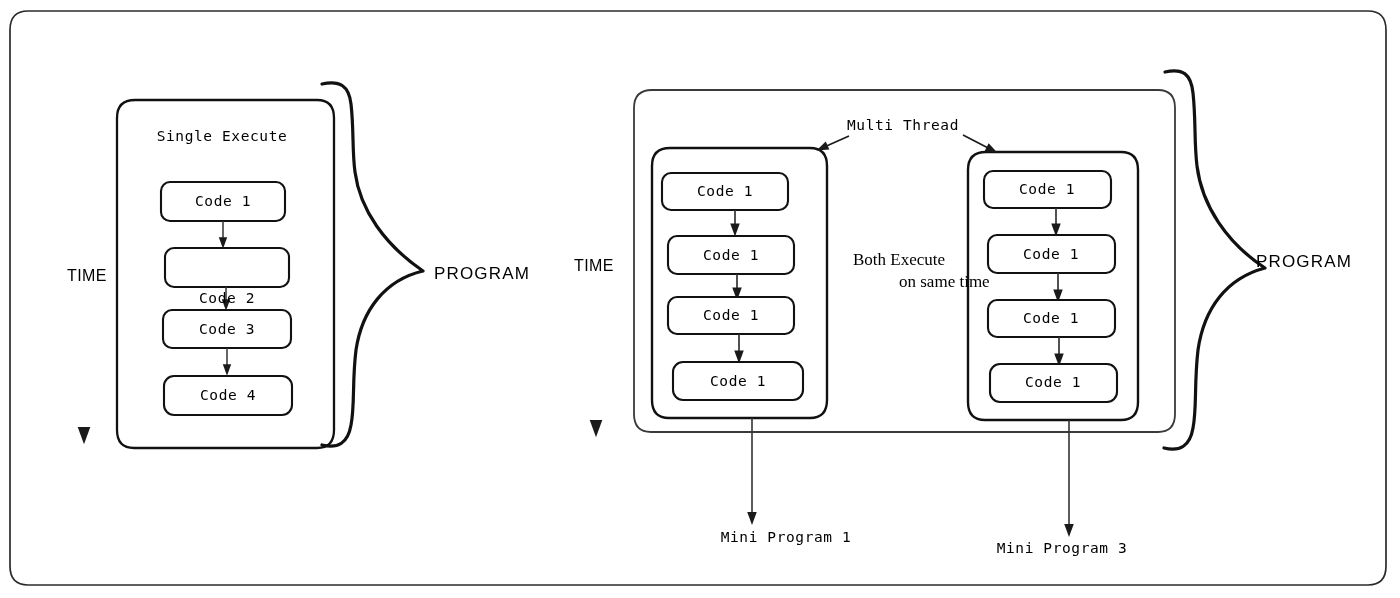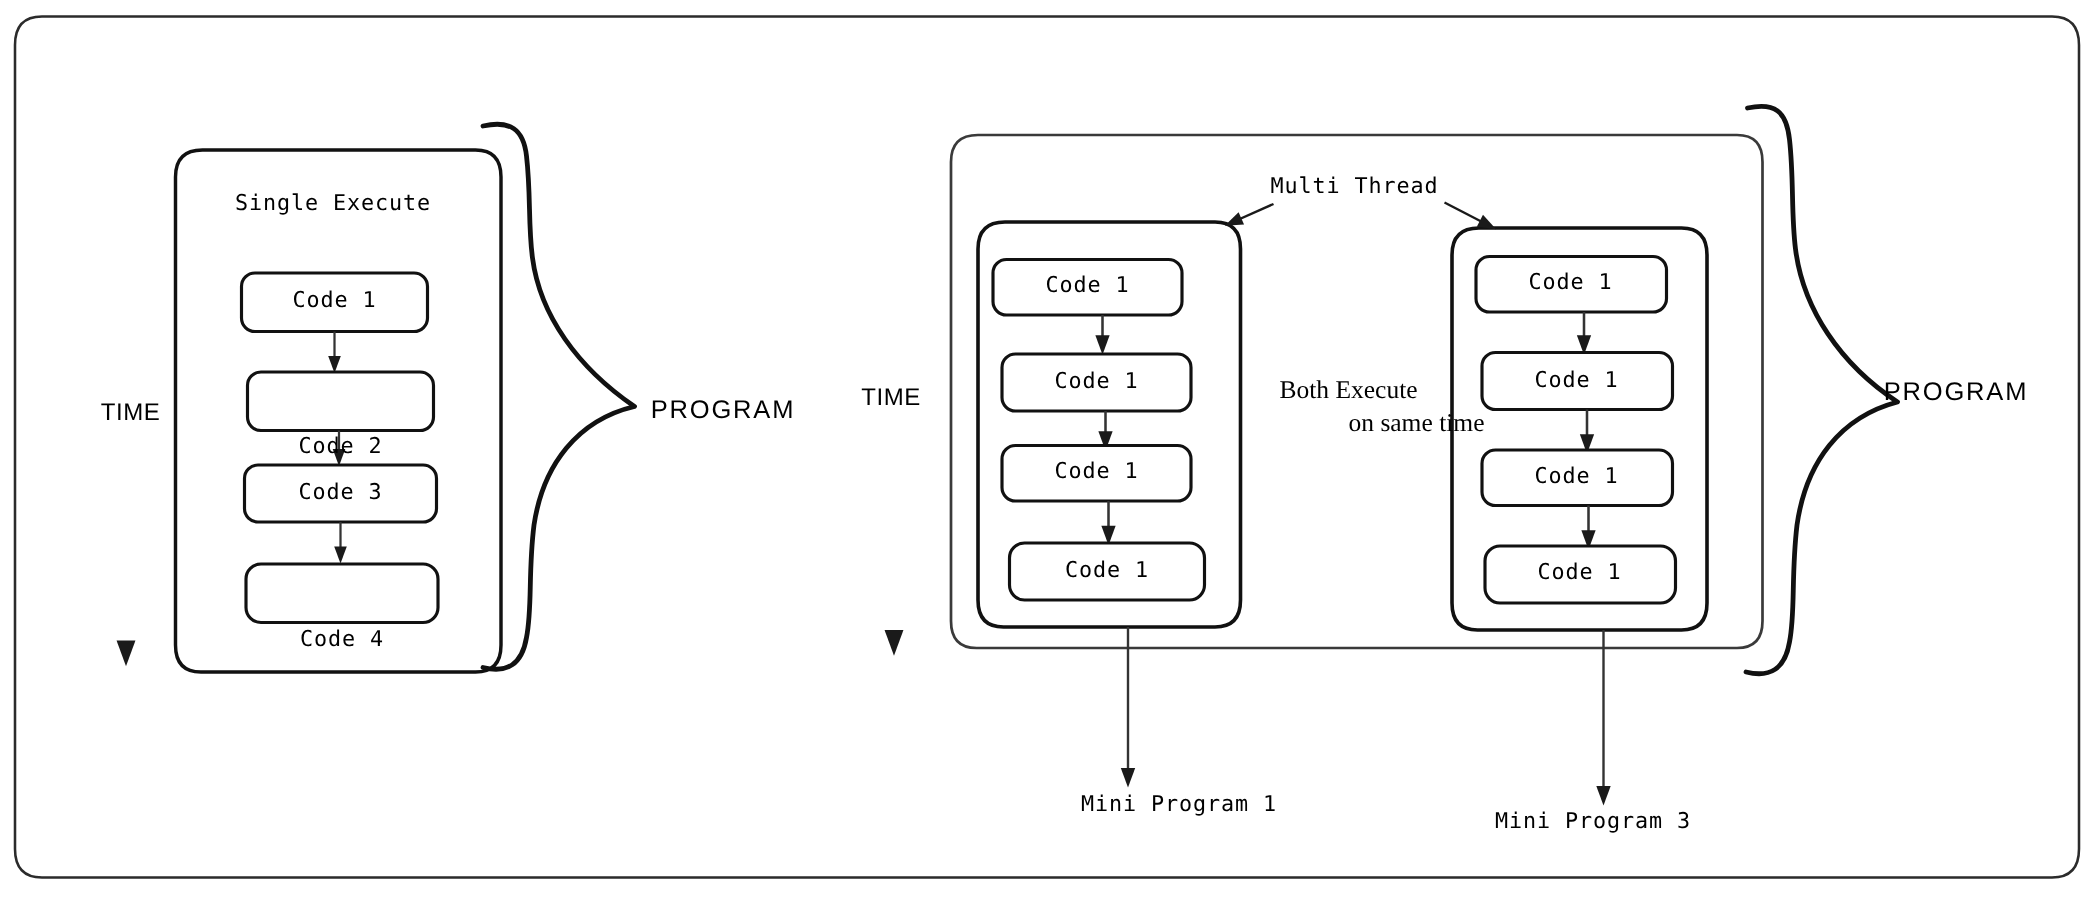--- a/index.html
+++ b/index.html
@@ -170,21 +170,21 @@
     </g>
   </svg>
 
   <div class="lbl time-lbl ctr" style="left:87px; top:276px;">TIME</div>
 
   <div class="lbl mono ctr" style="left:222px; top:136px;">Single Execute</div>
 
   <div class="lbl mono ctr" style="left:223px; top:201px;">Code 1</div>
   <div class="lbl mono ctr" style="left:227px; top:267px;margin-top:31px;">Code 2</div>
   <div class="lbl mono ctr" style="left:227px; top:329px;">Code 3</div>
-  <div class="lbl mono ctr" style="left:228px; top:395px;margin-top:32px;">Code 4</div>
+  <div class="lbl mono ctr" style="left:228px; top:395px;">Code 4</div>
 
   <div class="lbl sans-wide ctr" style="left:482px; top:273px;">PROGRAM</div>
 
   <div class="lbl time-lbl ctr" style="left:594px; top:266px;">TIME</div>
 
   <div class="lbl mono ctr" style="left:903px; top:125px;">Multi Thread</div>
 
   <div class="lbl mono ctr" style="left:725px; top:191px;">Code 1</div>
   <div class="lbl mono ctr" style="left:731px; top:255px;">Code 1</div>
   <div class="lbl mono ctr" style="left:731px; top:315px;">Code 1</div>

